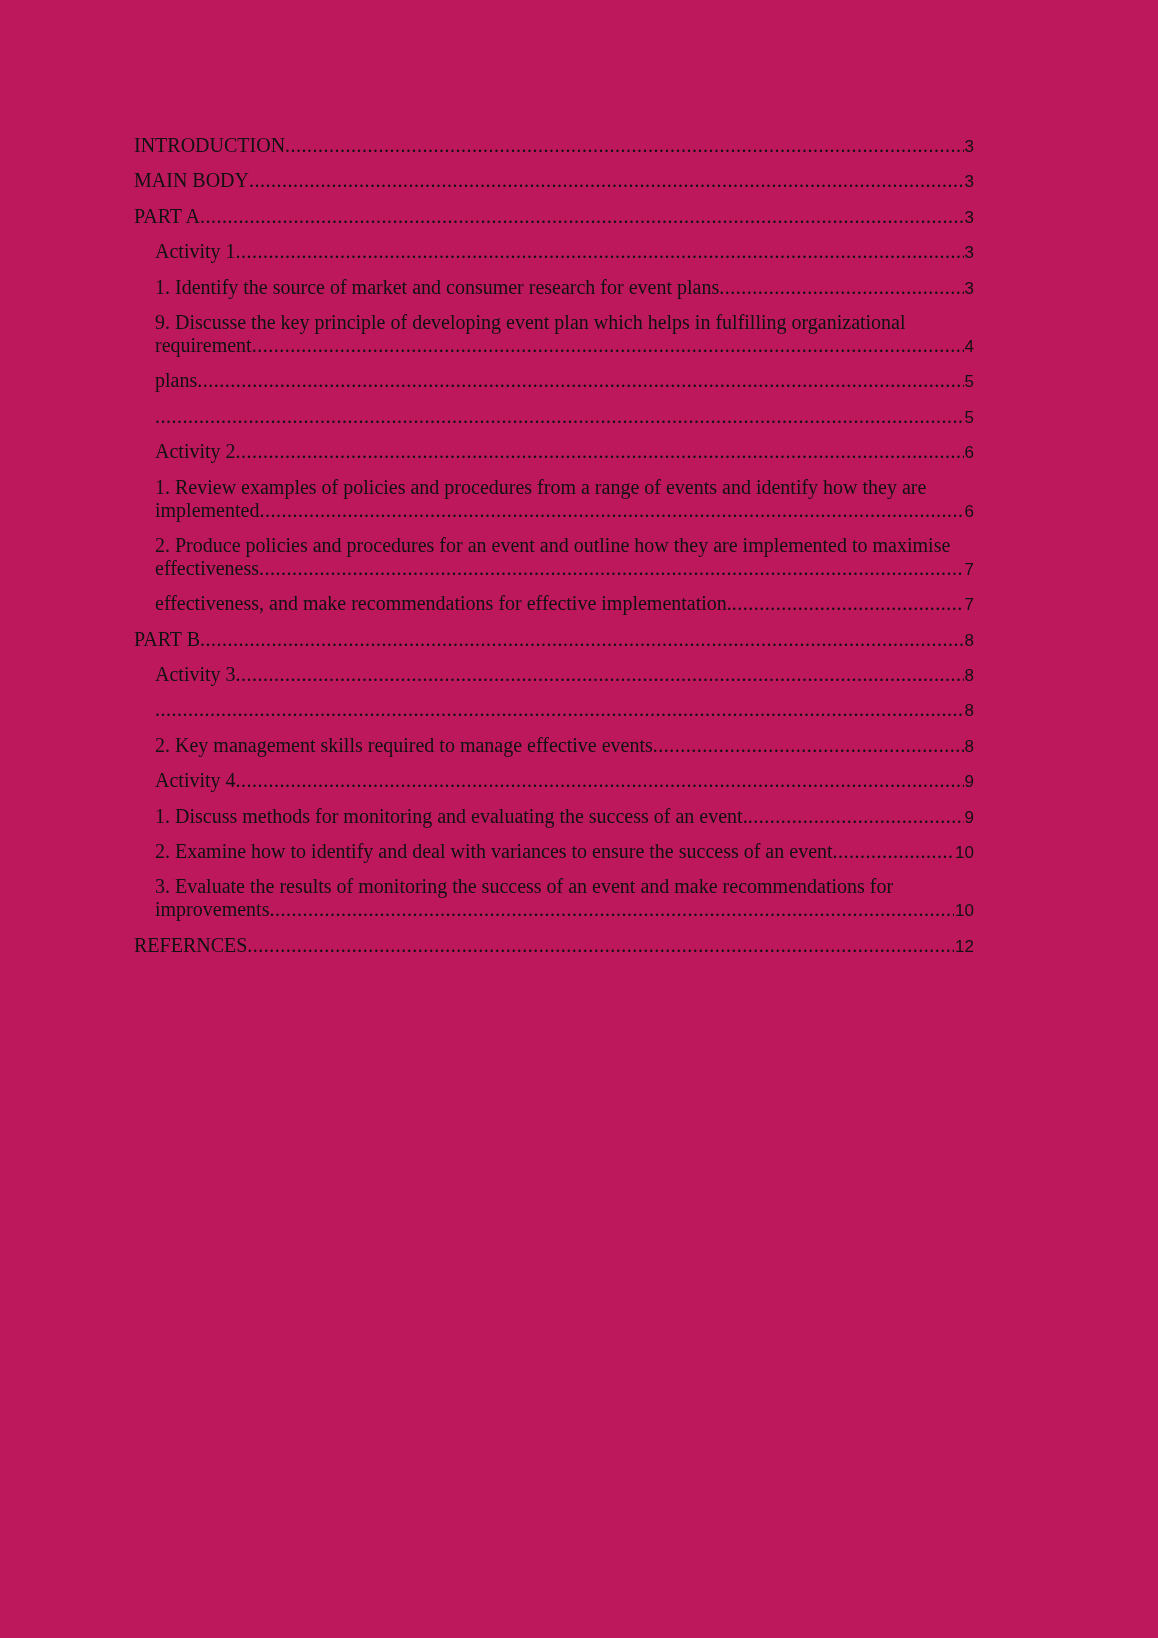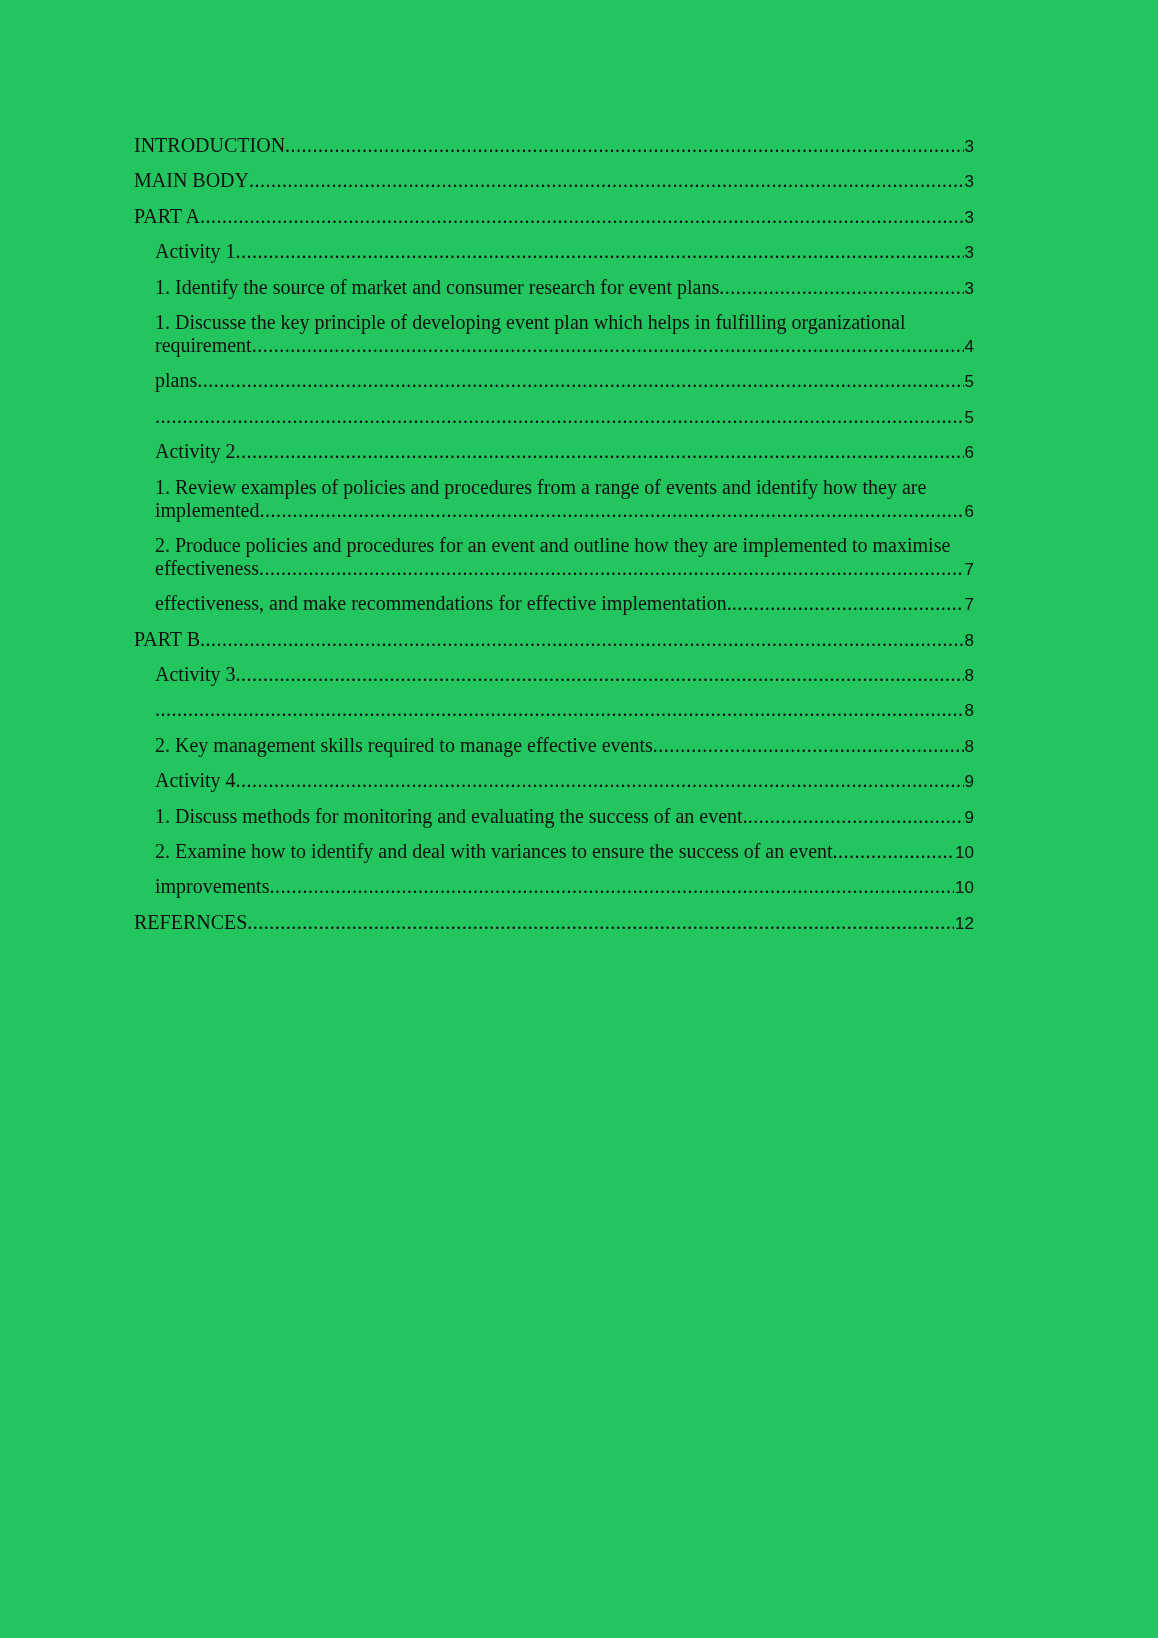--- a/index.html
+++ b/index.html
@@ -12,21 +12,21 @@
       height: 1638px;
       position: relative;
       overflow: hidden;
     }
     .page {
       position: absolute;
       left: 0;
       top: 0;
       width: 1158px;
       height: 1638px;
-      background: #22c55e;
+      background: #be185d;
     }
     .toc {
       position: absolute;
       left: 134px;
       top: 134px;
       width: 840px;
       font-family: "Liberation Serif", serif;
       font-size: 20px;
       color: #111111;
     }
@@ -108,21 +108,21 @@
 
     <div class="toc-entry level-2">
       <div class="line">
           <span class="title">1. Identify the source of market and consumer research for event plans</span>
           <span class="leader"></span>
           <span class="page-num">3</span>
         </div>
     </div>
 
     <div class="toc-entry level-2">
-      <span class="first-line">1. Discusse the key principle of developing event plan which helps in fulfilling organizational</span>
+      <span class="first-line">9. Discusse the key principle of developing event plan which helps in fulfilling organizational</span>
       <div class="line">
           <span class="title">requirement</span>
           <span class="leader"></span>
           <span class="page-num">4</span>
         </div>
     </div>
 
     <div class="toc-entry level-2">
       <div class="line">
           <span class="title">plans</span>
@@ -221,20 +221,21 @@
 
     <div class="toc-entry level-2">
       <div class="line">
           <span class="title">2. Examine how to identify and deal with variances to ensure the success of an event</span>
           <span class="leader"></span>
           <span class="page-num">10</span>
         </div>
     </div>
 
     <div class="toc-entry level-2">
+      <span class="first-line">3. Evaluate the results of monitoring the success of an event and make recommendations for</span>
       <div class="line">
           <span class="title">improvements</span>
           <span class="leader"></span>
           <span class="page-num">10</span>
         </div>
     </div>
 
 
     <div class="toc-entry level-1">
       <div class="line">

